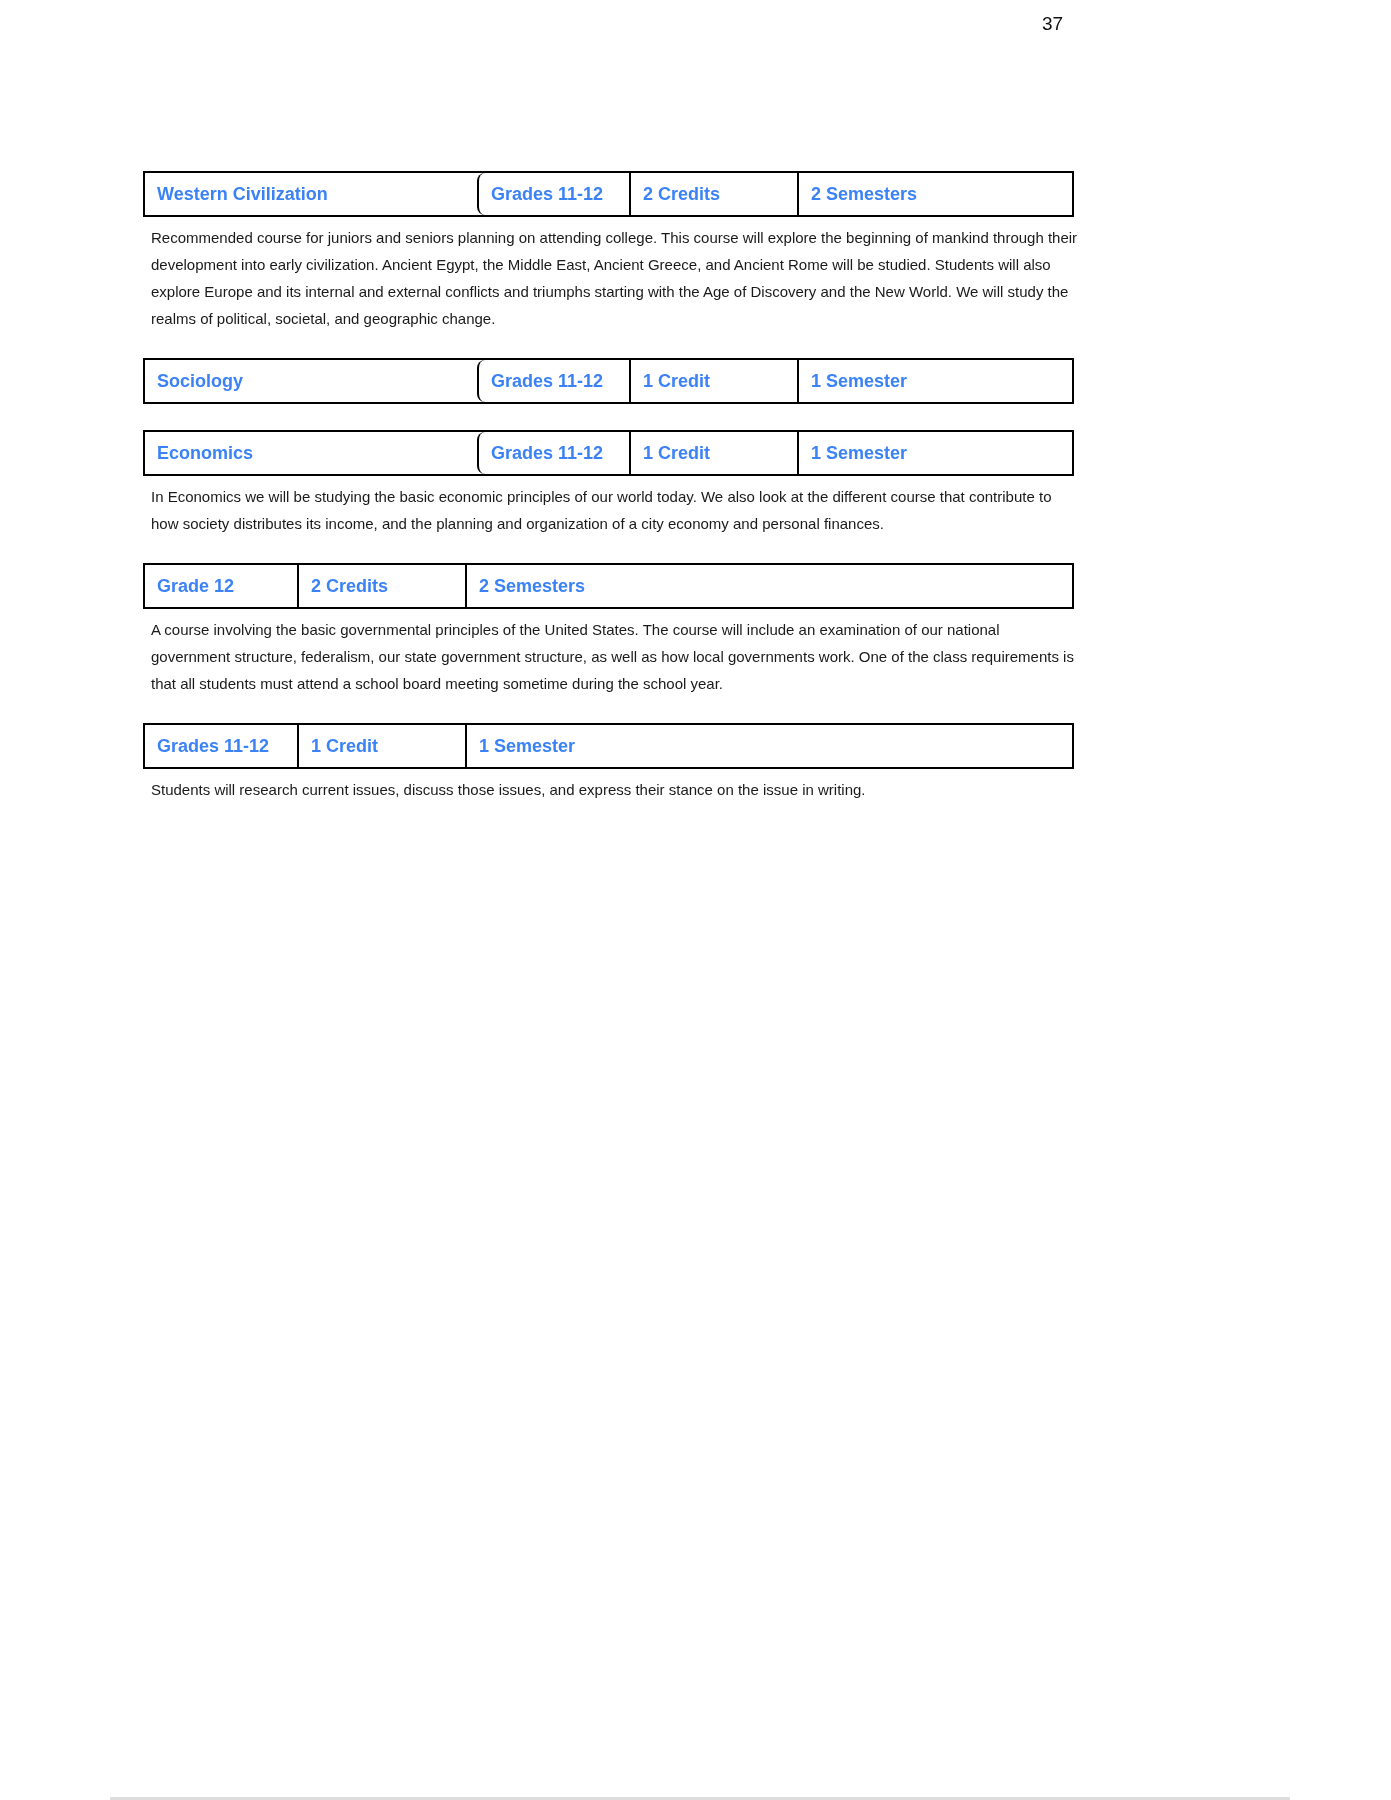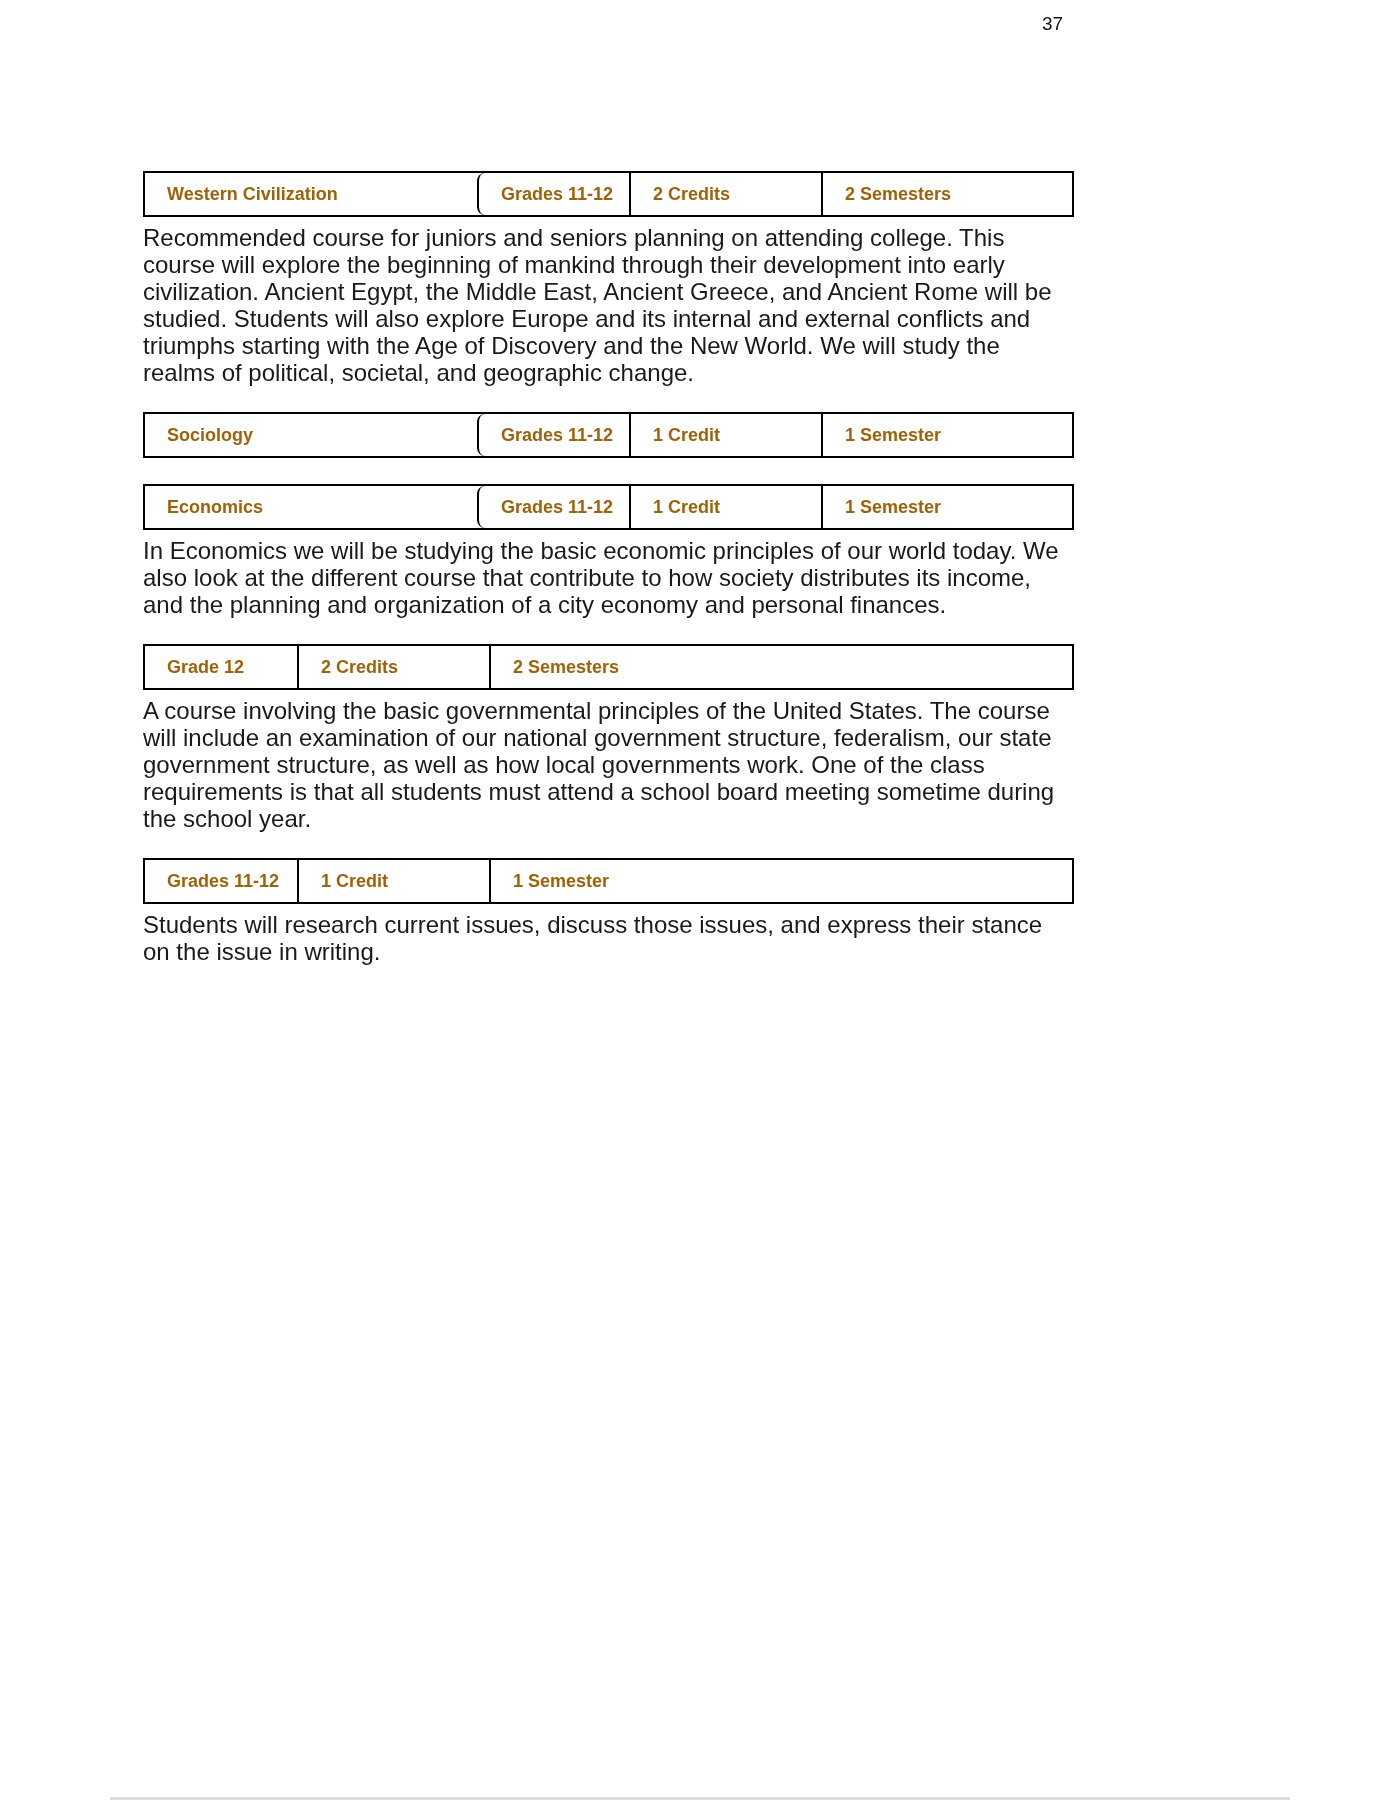--- a/index.html
+++ b/index.html
@@ -36,39 +36,39 @@
     display: flex;
     width: 927px;
     height: 42px;
     border: 2px solid #000000;
     box-sizing: content-box;
     background: #ffffff;
   }
   .cell {
     display: flex;
     align-items: center;
-    padding-left: 22px;
+    padding-left: 12px;
     font-weight: bold;
     font-size: 18px;
-    color: #a16207;
+    color: #3b82f6;
     box-sizing: border-box;
     white-space: nowrap;
     overflow: hidden;
   }
   .cell + .cell {
     border-left: 2px solid #000000;
   }
   .c-title    { width: 332px; }
   .c-grades   { width: 152px; border-radius: 8px; }
-  .c-credits  { width: 192px; }
+  .c-credits  { width: 168px; }
   .c-semesters{ flex: 1; }
   .course-desc {
-    margin: 7px 0 0 0;
+    margin: 7px 0 0 8px;
     width: 930px;
-    font-size: 24px;
+    font-size: 15px;
     line-height: 27px;
     color: #1a1a1a;
   }
   .page-edge-shadow {
     position: absolute;
     bottom: 0px;
     left: 110px;
     width: 1180px;
     height: 3px;
     background: #dedede;

